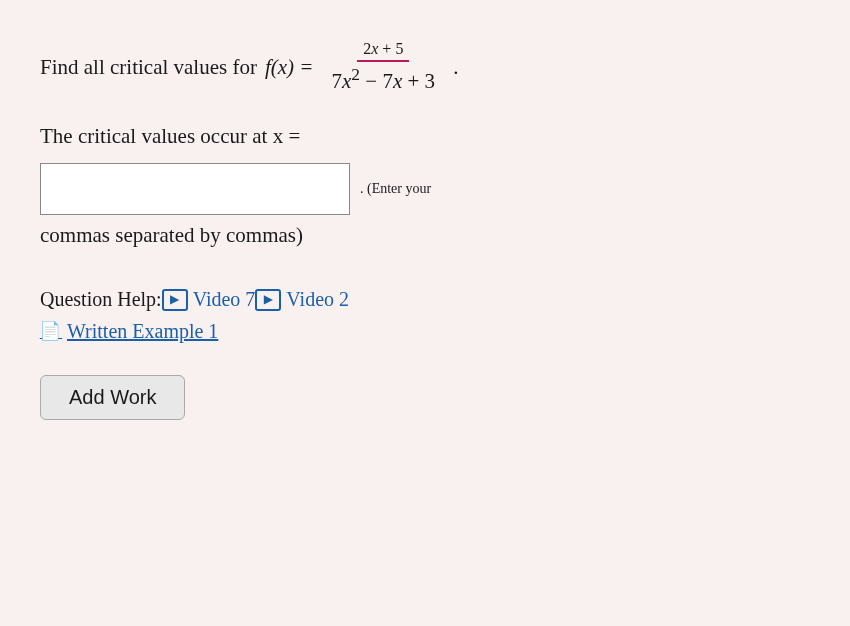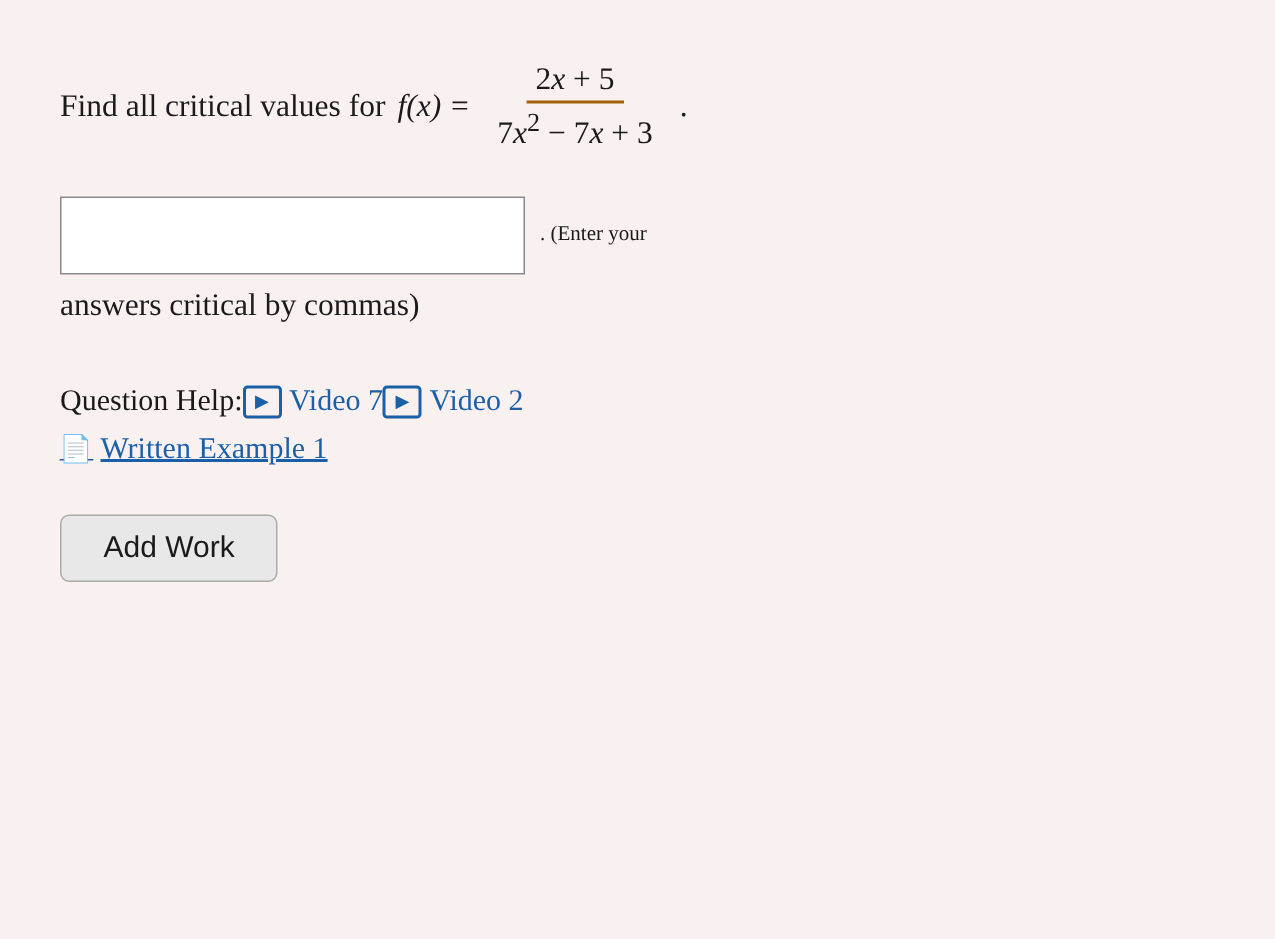--- a/index.html
+++ b/index.html
@@ -31,24 +31,24 @@
 
     .fraction-container {
       display: inline-flex;
       flex-direction: column;
       align-items: center;
       margin: 0 4px;
       vertical-align: middle;
     }
 
     .fraction-numerator {
-      border-bottom: 2px solid #a16207;
+      border-bottom: 2px solid #be185d;
       padding: 0 6px 2px 6px;
       text-align: center;
-      font-size: 21px;
+      font-size: 16px;
     }
 
     .fraction-denominator {
       padding: 2px 6px 0 6px;
       text-align: right;
       font-size: 21px;
     }
 
     .critical-values-line {
       font-size: 21px;
@@ -162,29 +162,32 @@
     <span>Find all critical values for </span>
     <span class="math-var"><i>f</i>(<i>x</i>) =</span>
     <span class="fraction-container">
       <span class="fraction-numerator">2<i>x</i> + 5</span>
       <span class="fraction-denominator">7<i>x</i><sup>2</sup> − 7<i>x</i> + 3</span>
     </span>
     <span>.</span>
   </div>
 
   
+  <div class="critical-values-line">
+    <span>The critical values occur at x =</span>
+  </div>
 
   
   <div class="input-row">
     <input type="text" class="answer-input" placeholder="" style="">
     <span class="enter-your-text">. (Enter your</span>
   </div>
 
   
-  <div class="answers-line">answers critical by commas)</div>
+  <div class="answers-line">commas separated by commas)</div>
 
   
   <div class="question-help-section">
     <div class="question-help-line">
       <span>Question Help:</span>
       <a href="#" class="video-link">
         <span class="play-icon">▶</span>
         <span>Video 7</span>
       </a>
       <a href="#" class="video-link">

